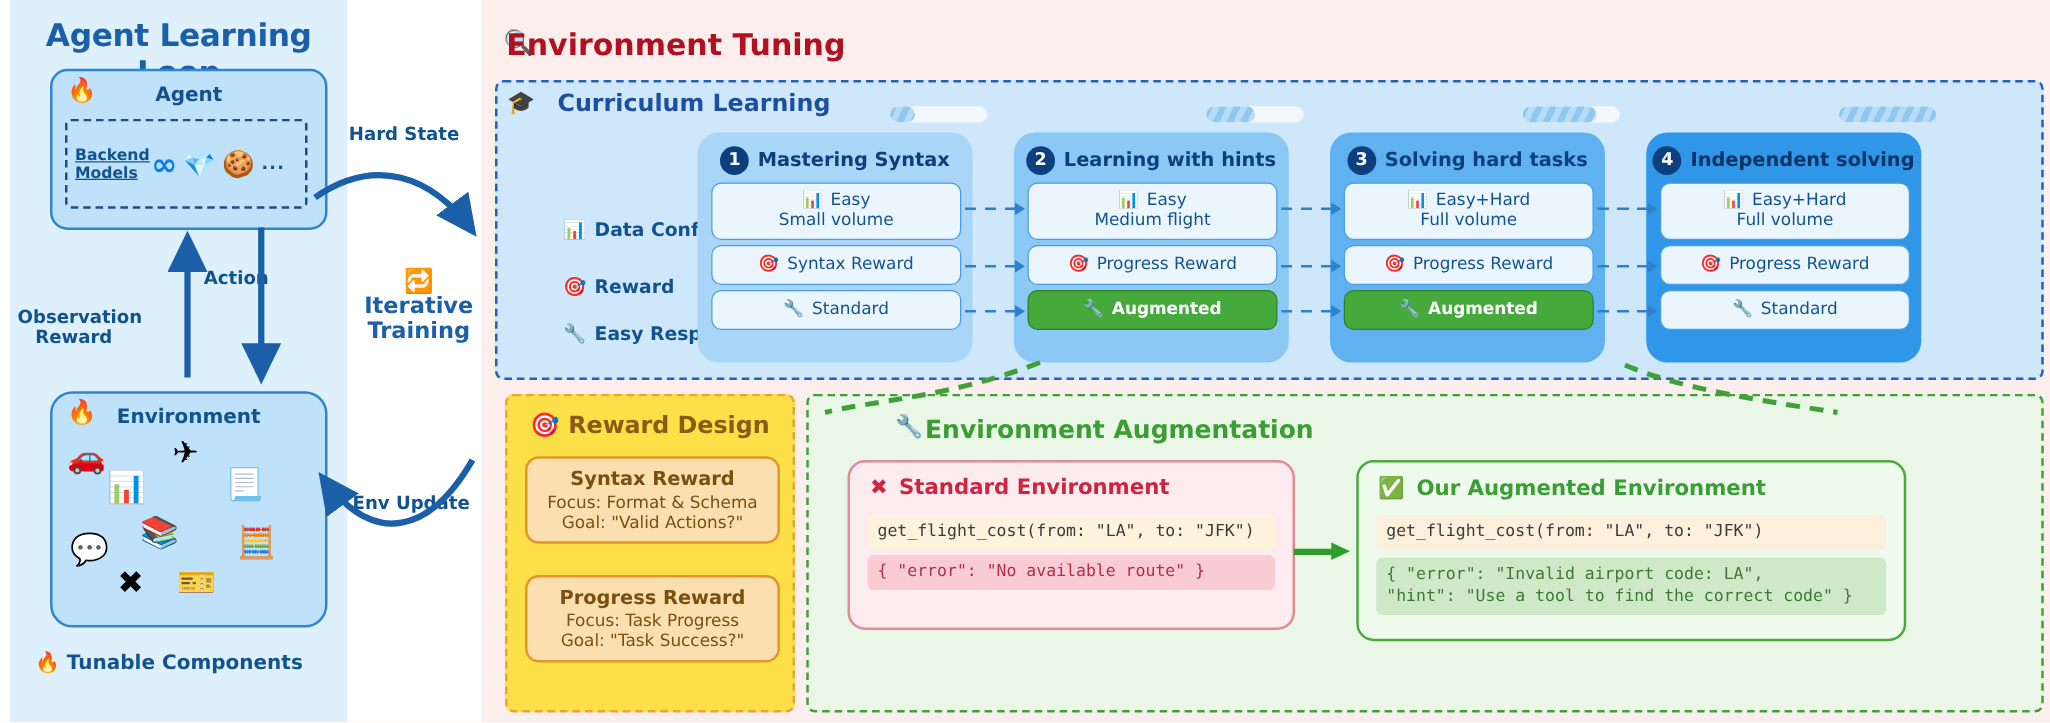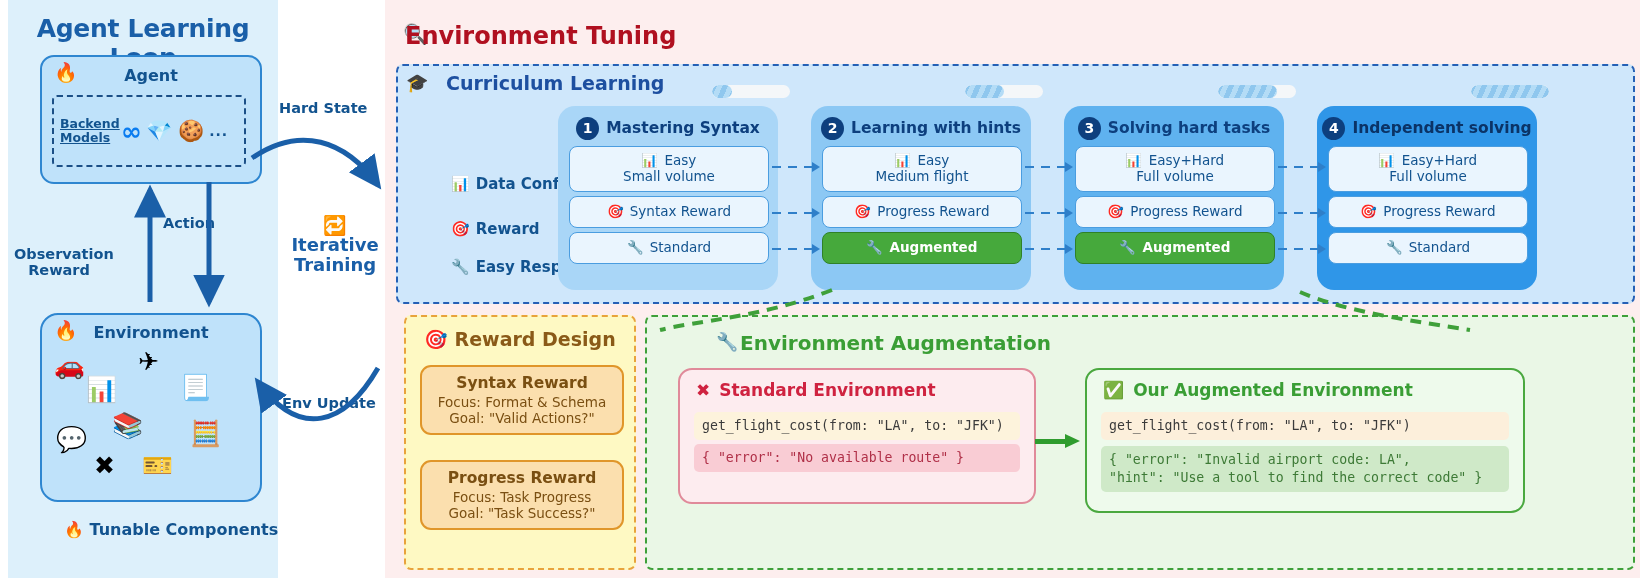--- a/index.html
+++ b/index.html
@@ -24,21 +24,21 @@
   .dots{font-size:14px;color:#12538f;font-weight:bold;letter-spacing:1px;}
 
   .env-box{position:absolute;left:32px;top:313px;width:218px;height:185px;
     background:#bfe2fa;border:2px solid #2e86d0;border-radius:18px;}
   .env-title{position:absolute;left:0;top:8px;width:100%;text-align:center;
     font-size:16px;font-weight:bold;color:#12538f;}
   .env-icons{position:absolute;left:8px;top:34px;width:200px;height:145px;}
   .env-icons span{position:absolute;font-size:25px;line-height:1;}
 
   .tunable{position:absolute;left:20px;top:520px;width:250px;
-    font-size:16px;font-weight:bold;color:#12538f;white-space:nowrap;margin-left:36px;}
+    font-size:16px;font-weight:bold;color:#12538f;white-space:nowrap;}
 
   .lbl{position:absolute;font-size:14.5px;font-weight:bold;color:#12538f;line-height:1.12;}
   .lbl.obs{left:14px;top:246px;width:90px;text-align:center;}
   .lbl.act{left:163px;top:215px;}
   .lbl.mstate{left:279px;top:100px;}
   .lbl.envupd{left:282px;top:395px;}
 
   .iter-wrap{position:absolute;left:288px;top:216px;width:94px;text-align:center;}
   .iter-ico{font-size:19px;line-height:1;}
   .iter-txt{font-size:18px;font-weight:bold;color:#1a5fa8;line-height:1.12;}
@@ -77,21 +77,21 @@
      repeating-linear-gradient(115deg,#8fc7ee 0 5px,#b4dcf6 5px 10px);}
 
   
   .darr{position:absolute;height:2px;width:40px;
     background:repeating-linear-gradient(90deg,#2f7fc9 0 9px,transparent 9px 16px);}
   .dhead{position:absolute;width:0;height:0;border-left:8px solid #2f7fc9;
     border-top:5px solid transparent;border-bottom:5px solid transparent;}
 
   
   .rd-panel{position:absolute;left:404px;top:315px;width:228px;height:251px;
-    background:#fef9c3;border:2.5px dashed #e8a33c;border-radius:7px;}
+    background:#fde047;border:2.5px dashed #e8a33c;border-radius:7px;}
   .rd-title{position:absolute;left:0;top:11px;width:100%;text-align:center;
     font-size:19px;font-weight:bold;color:#8a5a18;white-space:nowrap;}
   .rd-card{position:absolute;left:14px;width:200px;background:#fbdfae;
     border:2px solid #e0962a;border-radius:11px;text-align:center;color:#7a4f12;}
   .rd-card .h{font-size:15.5px;font-weight:bold;margin-top:7px;}
   .rd-card .b{font-size:13.5px;line-height:1.22;margin-top:2px;margin-bottom:6px;}
   .rd-card.a{top:48px;}
   .rd-card.b2{top:143px;}
 
   

